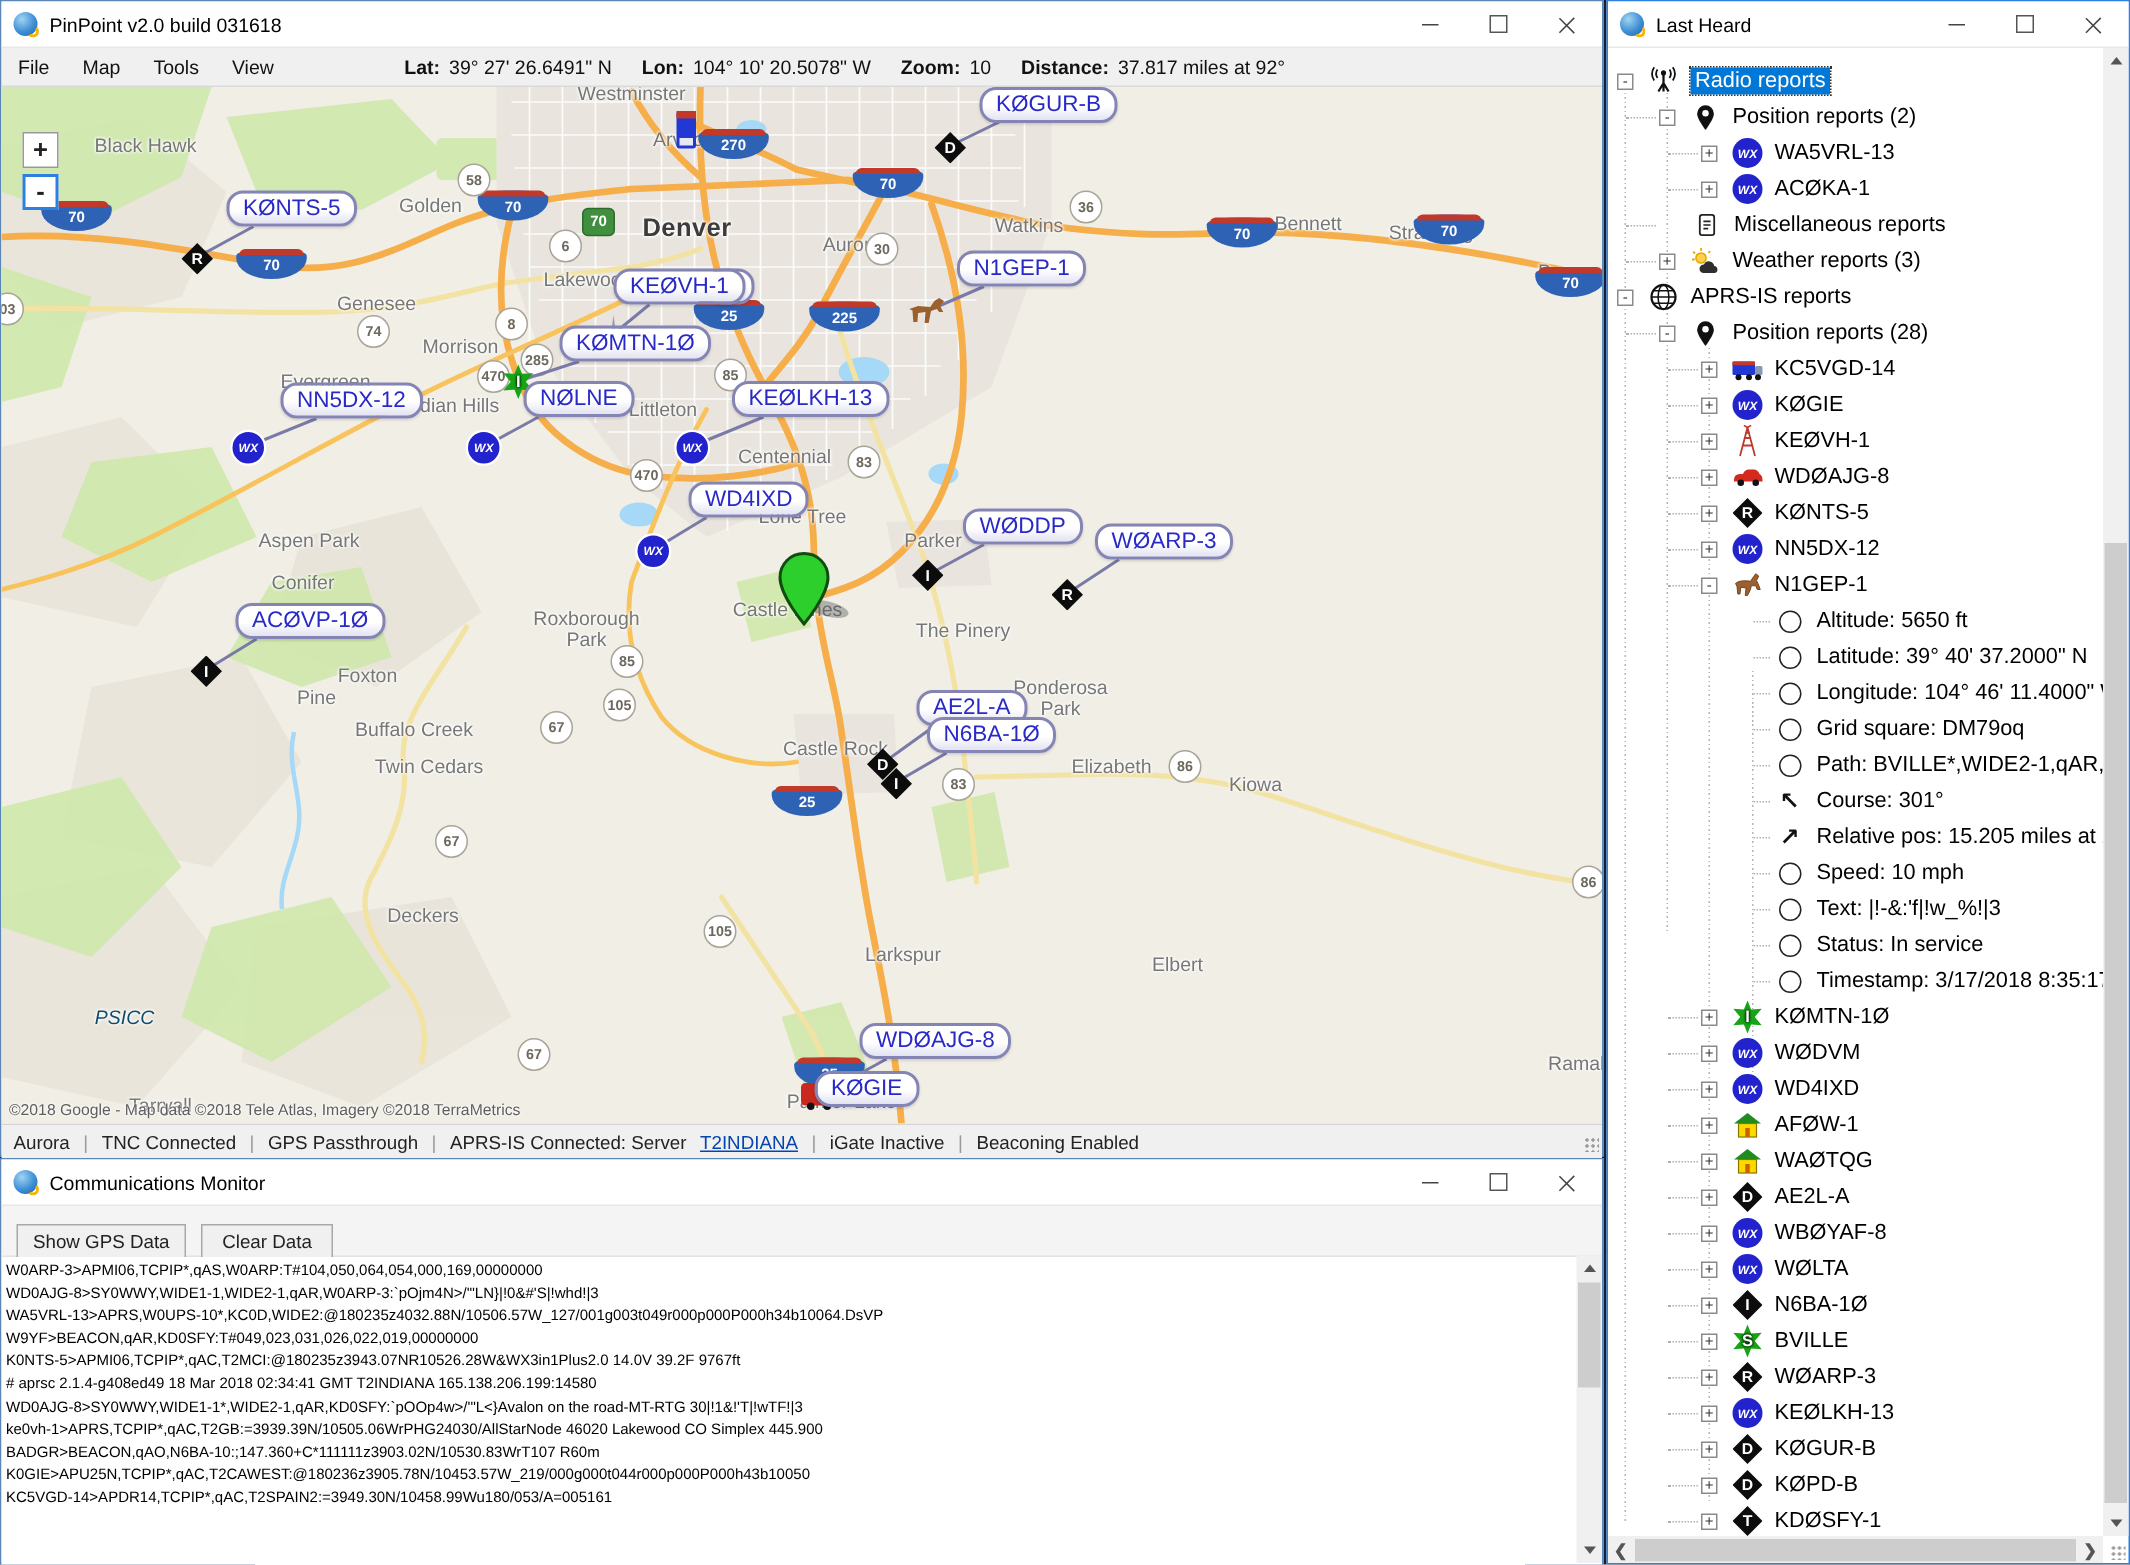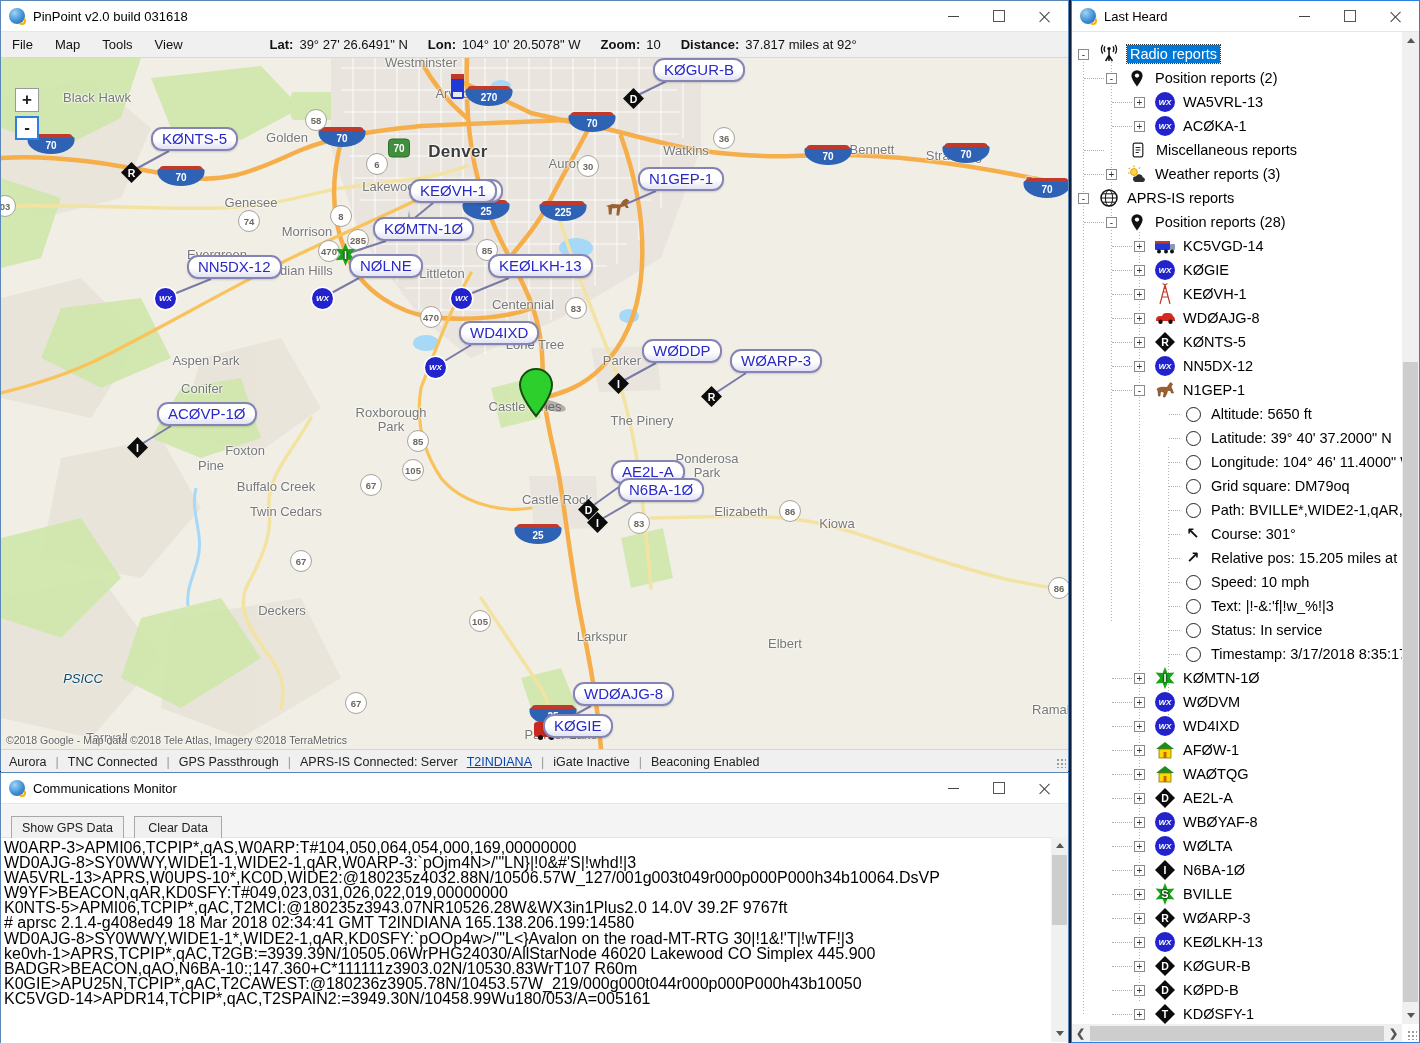--- a/index.html
+++ b/index.html
@@ -81,21 +81,21 @@
   .sep{color:#999;}
   #statusbar a{color:#0645ad;text-decoration:underline;}
   .grip{position:absolute;right:2px;bottom:2px;width:10px;height:10px;
     background-image:radial-gradient(circle,#9a9a9a 1px,transparent 1.2px);background-size:4px 4px;}
   
   #comm-window{left:0;top:772px;width:1069px;height:271px;}
   #comm-toolbar{height:33px;background:#f4f4f4;display:flex;align-items:center;gap:10px;padding-left:10px;border-bottom:1px solid #e2e2e2;}
   .push-btn{min-width:88px;height:23px;background:#f0f0f0;border:1px solid #a8a8a8;font-size:12.5px;color:#222;
     display:flex;align-items:center;justify-content:center;padding:0 10px;font-family:"Liberation Sans",sans-serif;margin-top:14px;}
   #comm-text{position:relative;height:205px;background:#fff;overflow:hidden;padding:2px 20px 0 3px;}
-  .comm-line{font-size:16px;line-height:15.1px;white-space:nowrap;color:#000;}
+  .comm-line{font-size:10px;line-height:15.1px;white-space:nowrap;color:#000;}
   .vscroll{position:absolute;right:0;top:0;bottom:0;width:17px;background:#f0f0f0;}
   .vscroll .arr{position:absolute;left:0;width:17px;height:17px;display:flex;align-items:center;justify-content:center;}
   .tri-up{width:0;height:0;border-left:4px solid transparent;border-right:4px solid transparent;border-bottom:5px solid #555;}
   .tri-down{width:0;height:0;border-left:4px solid transparent;border-right:4px solid transparent;border-top:5px solid #555;}
   .thumb-v{position:absolute;left:1px;width:15px;background:#cdcdcd;}
   
   #lastheard-window{left:1071px;top:0;width:349px;height:1043px;border:1px solid #2d7fe0;}
   #tree{position:absolute;left:0;top:31px;right:17px;bottom:18px;overflow:hidden;
     background-image:repeating-linear-gradient(to bottom,#b5b5b5 0 1px,transparent 1px 3px),repeating-linear-gradient(to bottom,#b5b5b5 0 1px,transparent 1px 3px),repeating-linear-gradient(to bottom,#b5b5b5 0 1px,transparent 1px 3px),repeating-linear-gradient(to bottom,#b5b5b5 0 1px,transparent 1px 3px);
     background-size:1px 964px,1px 560px,1px 770px,1px 270px;background-position:11px 18px,39px 30px,67px 200px,96px 415px;background-repeat:no-repeat;

